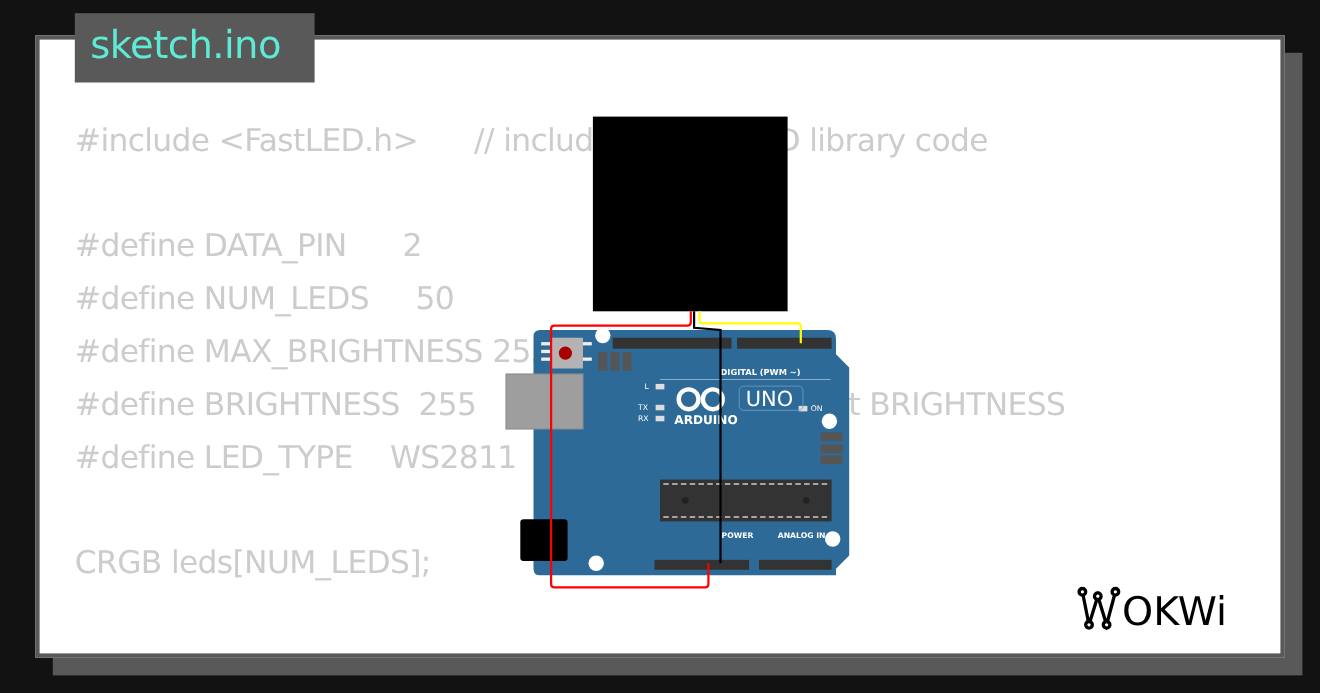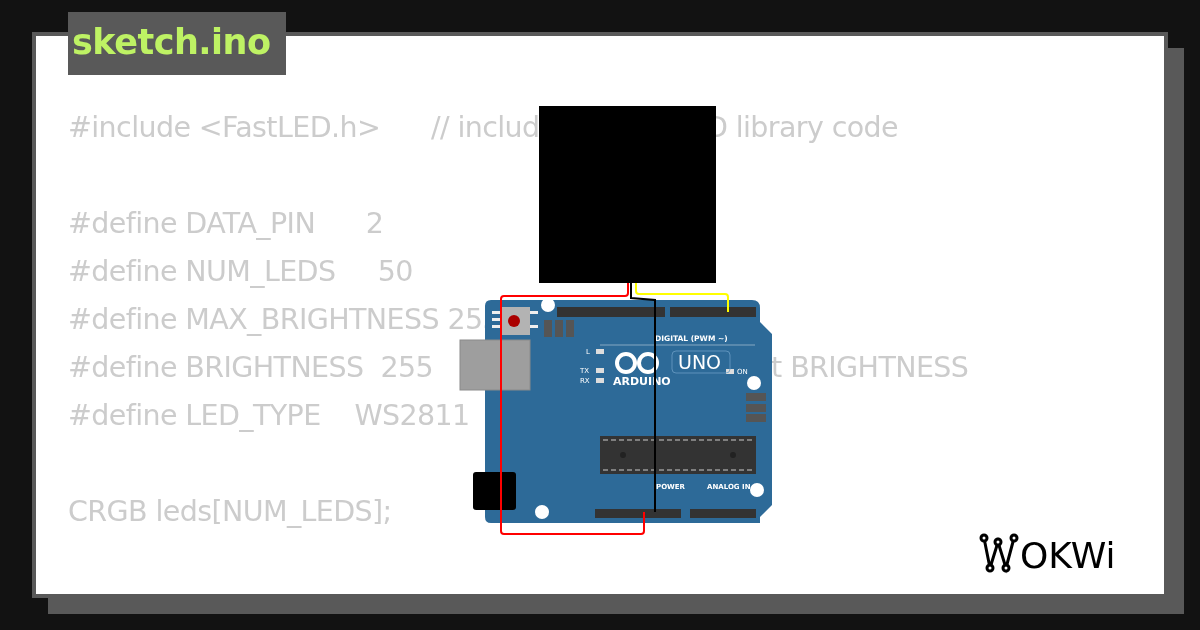--- a/index.html
+++ b/index.html
@@ -17,23 +17,23 @@
       background: #ffffff; border: 4px solid #595959; overflow: hidden;
     }
     .code {
       position: absolute; left: 32px; top: 68px; margin: 0;
       font-family: "DejaVu Sans", sans-serif; font-size: 28.5px; line-height: 48px;
       color: #cccccc; white-space: pre; letter-spacing: -0.6px;
     }
     .code-line { display: block; height: 48px; }
     .tab-title {
       position: absolute; left: 68px; top: 12px; height: 63px; width: 218px;
-      background: #595959; color: #bef264;
+      background: #595959; color: #5eead4;
       font-family: "DejaVu Sans", sans-serif; font-size: 35px; line-height: 60px;
-      box-sizing: border-box; padding-left: 4px; letter-spacing: -0.5px; font-weight: bold;
+      box-sizing: border-box; padding-left: 14px; letter-spacing: -0.5px;
     }
     .logo {
       position: absolute; left: 978px; top: 528px; width: 172px; height: 48px;
     }
     .circuit { position: absolute; left: 0; top: 0; width: 1200px; height: 630px; pointer-events: none; }
     .circuit * { pointer-events: auto; }
   </style>
 </head>
 <body>
 

